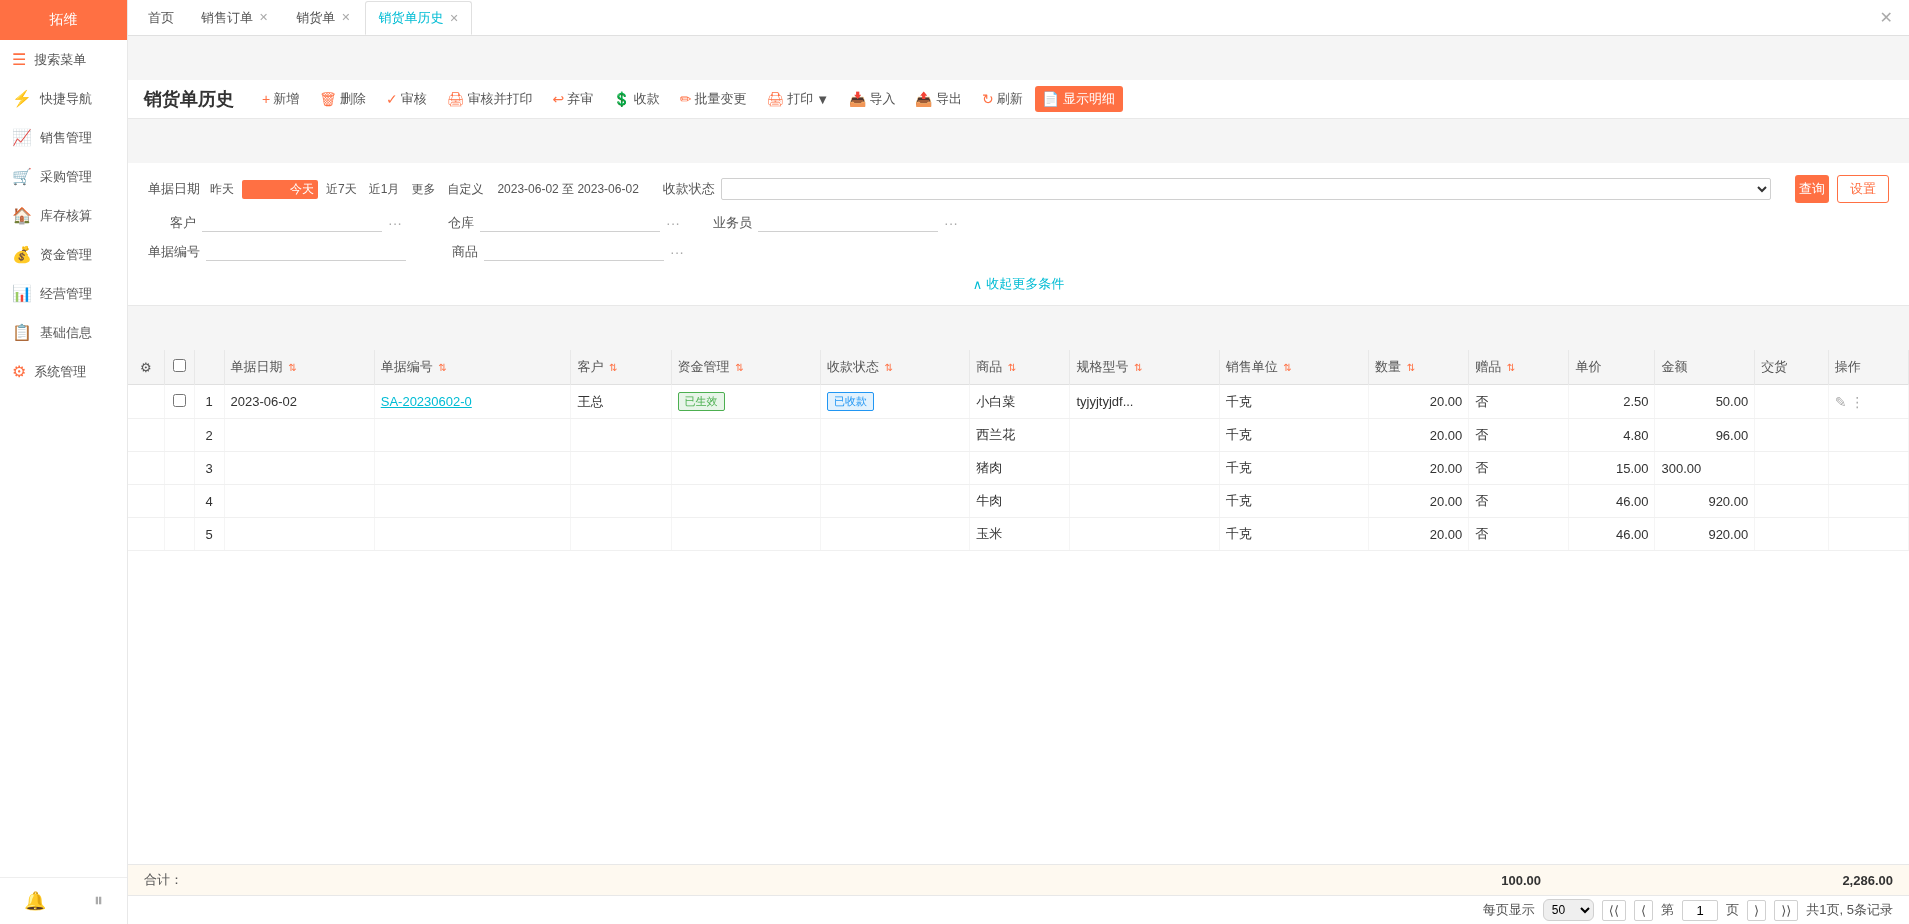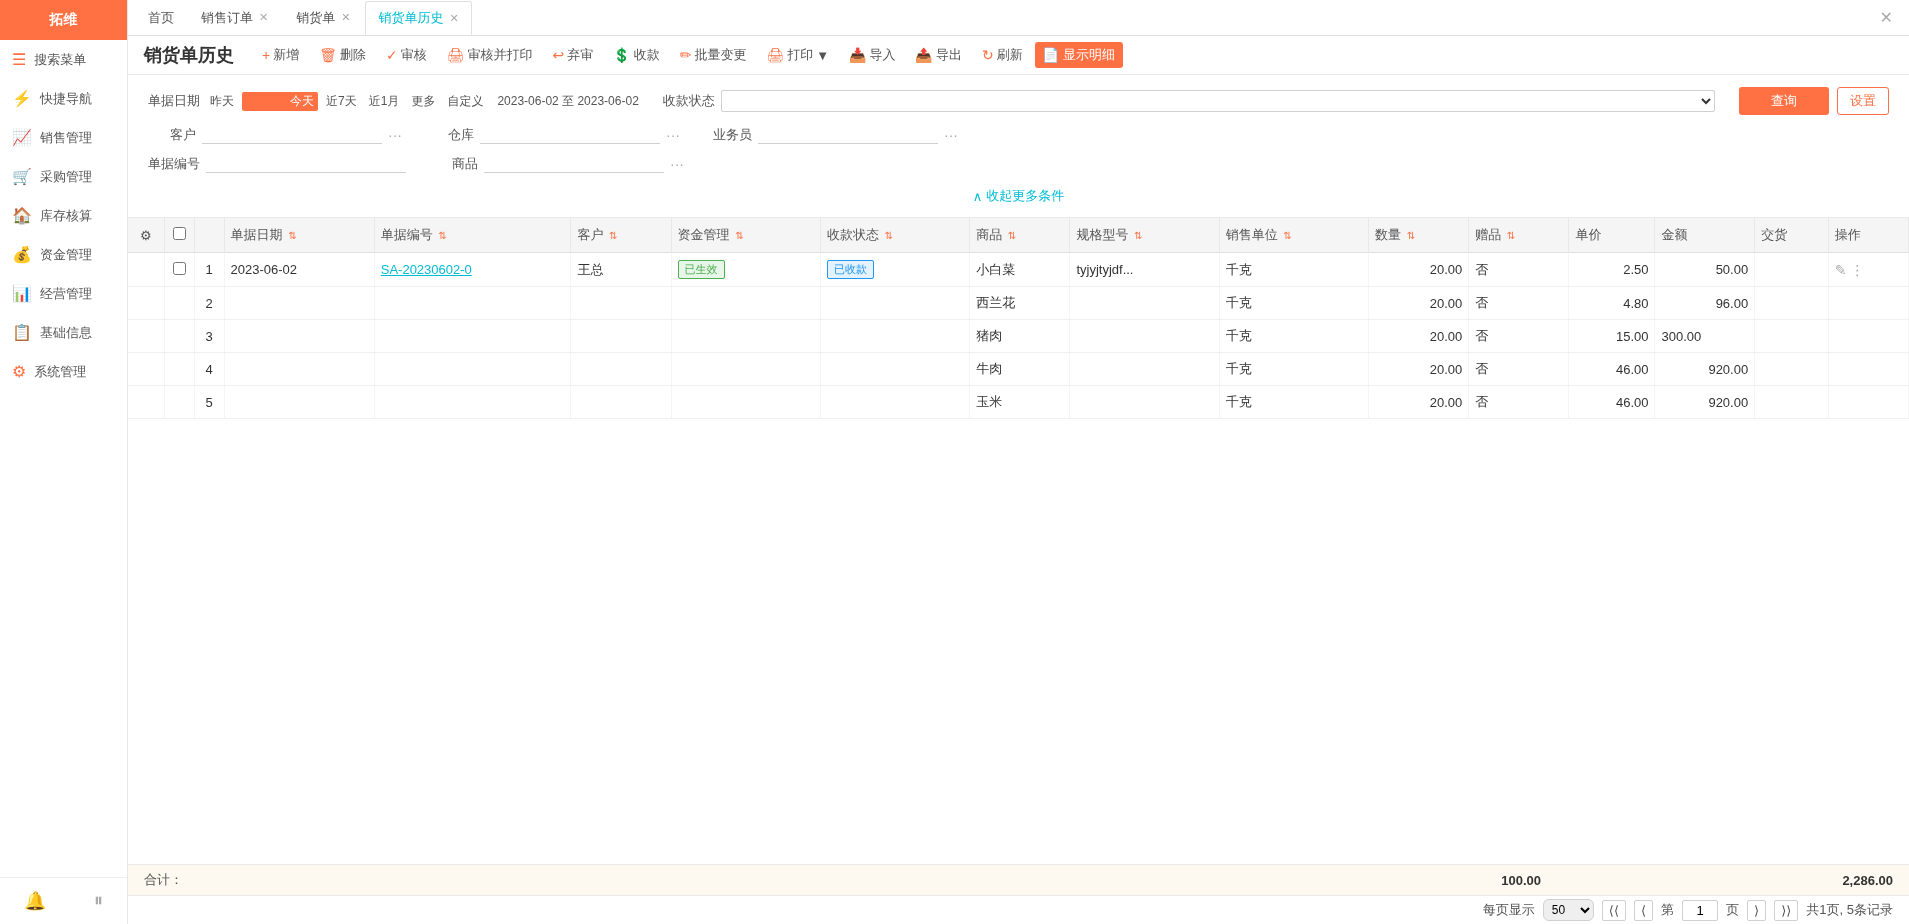--- a/index.html
+++ b/index.html
@@ -15,21 +15,21 @@
       height: 100%;
     }
     .sidebar-logo {
       height: 40px;
       background: #ff7043;
       display: flex;
       align-items: center;
       justify-content: center;
       color: #fff;
       font-size: 14px;
-      font-weight: bold;
+      font-weight: normal;
     }
     .sidebar-item {
       display: flex;
       align-items: center;
       padding: 10px 12px;
       cursor: pointer;
       color: #555;
       gap: 8px;
     }
     .sidebar-item .icon { font-size: 16px; color: #ff7043; }
@@ -42,20 +42,21 @@
     }
     .sidebar-bottom-icon { font-size: 18px; color: #aaa; cursor: pointer; padding: 4px; }
 
     
     .main {
       flex: 1;
       display: flex;
       flex-direction: column;
       height: 100%;
       overflow: hidden;
+      gap: 44px;
     }
 
     
     .tab-bar {
       display: flex;
       align-items: center;
       background: #fff;
       border-bottom: 1px solid #e0e0e0;
       height: 36px;
       padding: 0 8px;
@@ -109,21 +110,21 @@
       cursor: pointer;
       color: #555;
       font-size: 12px;
       border-radius: 3px;
     }
     .toolbar-btn .btn-icon { color: #ff7043; font-size: 14px; }
     .btn-query {
       background: #ff7043;
       color: #fff;
       border: none;
-      padding: 5px 32px;
+      padding: 5px 4px;
       border-radius: 3px;
       cursor: pointer;
       font-size: 13px;
     }
     .btn-setting {
       background: #fff;
       color: #ff7043;
       border: 1px solid #ff7043;
       padding: 4px 12px;
       border-radius: 3px;

